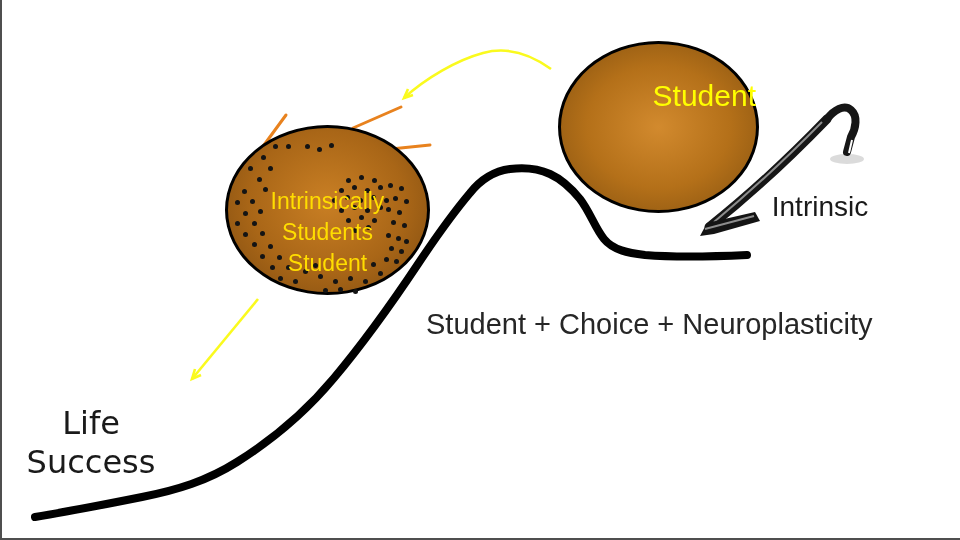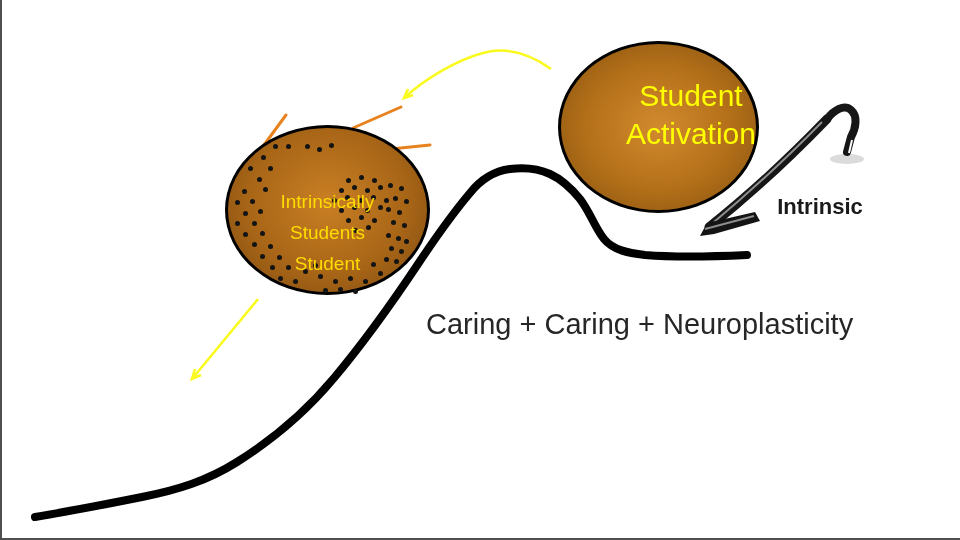--- a/index.html
+++ b/index.html
@@ -31,33 +31,33 @@
     left:223px;top:125px;width:205px;height:170px;
     background:radial-gradient(ellipse at 50% 45%, #c97f24 0%, #a96617 55%, #7c4a10 100%);
   }
   .bubble-right .bubble-text{
     margin-top:33px;
     font-size:30px;line-height:38px;
     color:#ffff00;text-align:center;z-index:3;
   }
   .bubble-left .bubble-text{
     margin-top:58px;
-    font-size:19px;line-height:31px;
+    font-size:23px;line-height:31px;
     color:#ffdd00;text-align:center;z-index:3;position:relative;
   }
   .dots{position:absolute;left:0;top:0;width:100%;height:100%;z-index:2;}
   .dot{position:absolute;width:5px;height:5px;border-radius:50%;background:#141414;}
   .label{position:absolute;color:#1a1a1a;z-index:2;}
   .label-caring{
     left:424px;top:308px;width:490px;
     font-size:29px;color:#262626;
   }
   .label-intrinsic{
     left:748px;top:193px;width:140px;
-    font-size:22px;font-weight:bold;line-height:28px;text-align:center;
+    font-size:28px;font-weight:normal;line-height:28px;text-align:center;
   }
   .label-life{
     left:5px;top:404px;width:168px;
     font-size:32px;line-height:39px;text-align:center;
     font-family:"DejaVu Sans", sans-serif;
   }
 </style>
 </head>
 <body>
 
@@ -95,21 +95,20 @@
       <path d="M847,153 L850,140" stroke="#ffffff" stroke-width="2" fill="none"></path>
       <path d="M712,222 Q765,178 820,122" fill="none" stroke="#9a9a9a" stroke-width="2" opacity="0.9"></path>
       <polygon points="698,236 705,223 753,212 758,221 712,234" fill="#141414"></polygon>
       <path d="M703,229 L752,216" stroke="#8d8d8d" stroke-width="2" fill="none"></path>
     </g>
   </svg>
 
   <div class="bubble bubble-right">
     <div class="bubble-text">
       <div>Student</div>
-      <div>Activation</div>
     </div>
   </div>
 
   <div class="bubble bubble-left">
     <div class="dots">
         <div class="dot" style="left: 45px; top: 16px;"></div>
         <div class="dot" style="left: 58px; top: 16px;"></div>
         <div class="dot" style="left: 33px; top: 27px;"></div>
         <div class="dot" style="left: 20px; top: 38px;"></div>
         <div class="dot" style="left: 40px; top: 38px;"></div>
@@ -183,20 +182,24 @@
         <div class="dot" style="left: 156px; top: 129px;"></div>
         <div class="dot" style="left: 85px; top: 135px;"></div>
       </div>
     <div class="bubble-text">
       <div>Intrinsically</div>
       <div>Students</div>
       <div>Student</div>
     </div>
   </div>
 
-  <div class="label label-caring">Caring + Caring + Neuroplasticity</div>
+  <div class="label label-caring">Student + Choice + Neuroplasticity</div>
 
   <div class="label label-intrinsic">
     <div>Intrinsic</div>
   </div>
 
+  <div class="label label-life">
+    <div>Life</div>
+    <div>Success</div>
+  </div>
 
 </div>
 
 </body></html>

